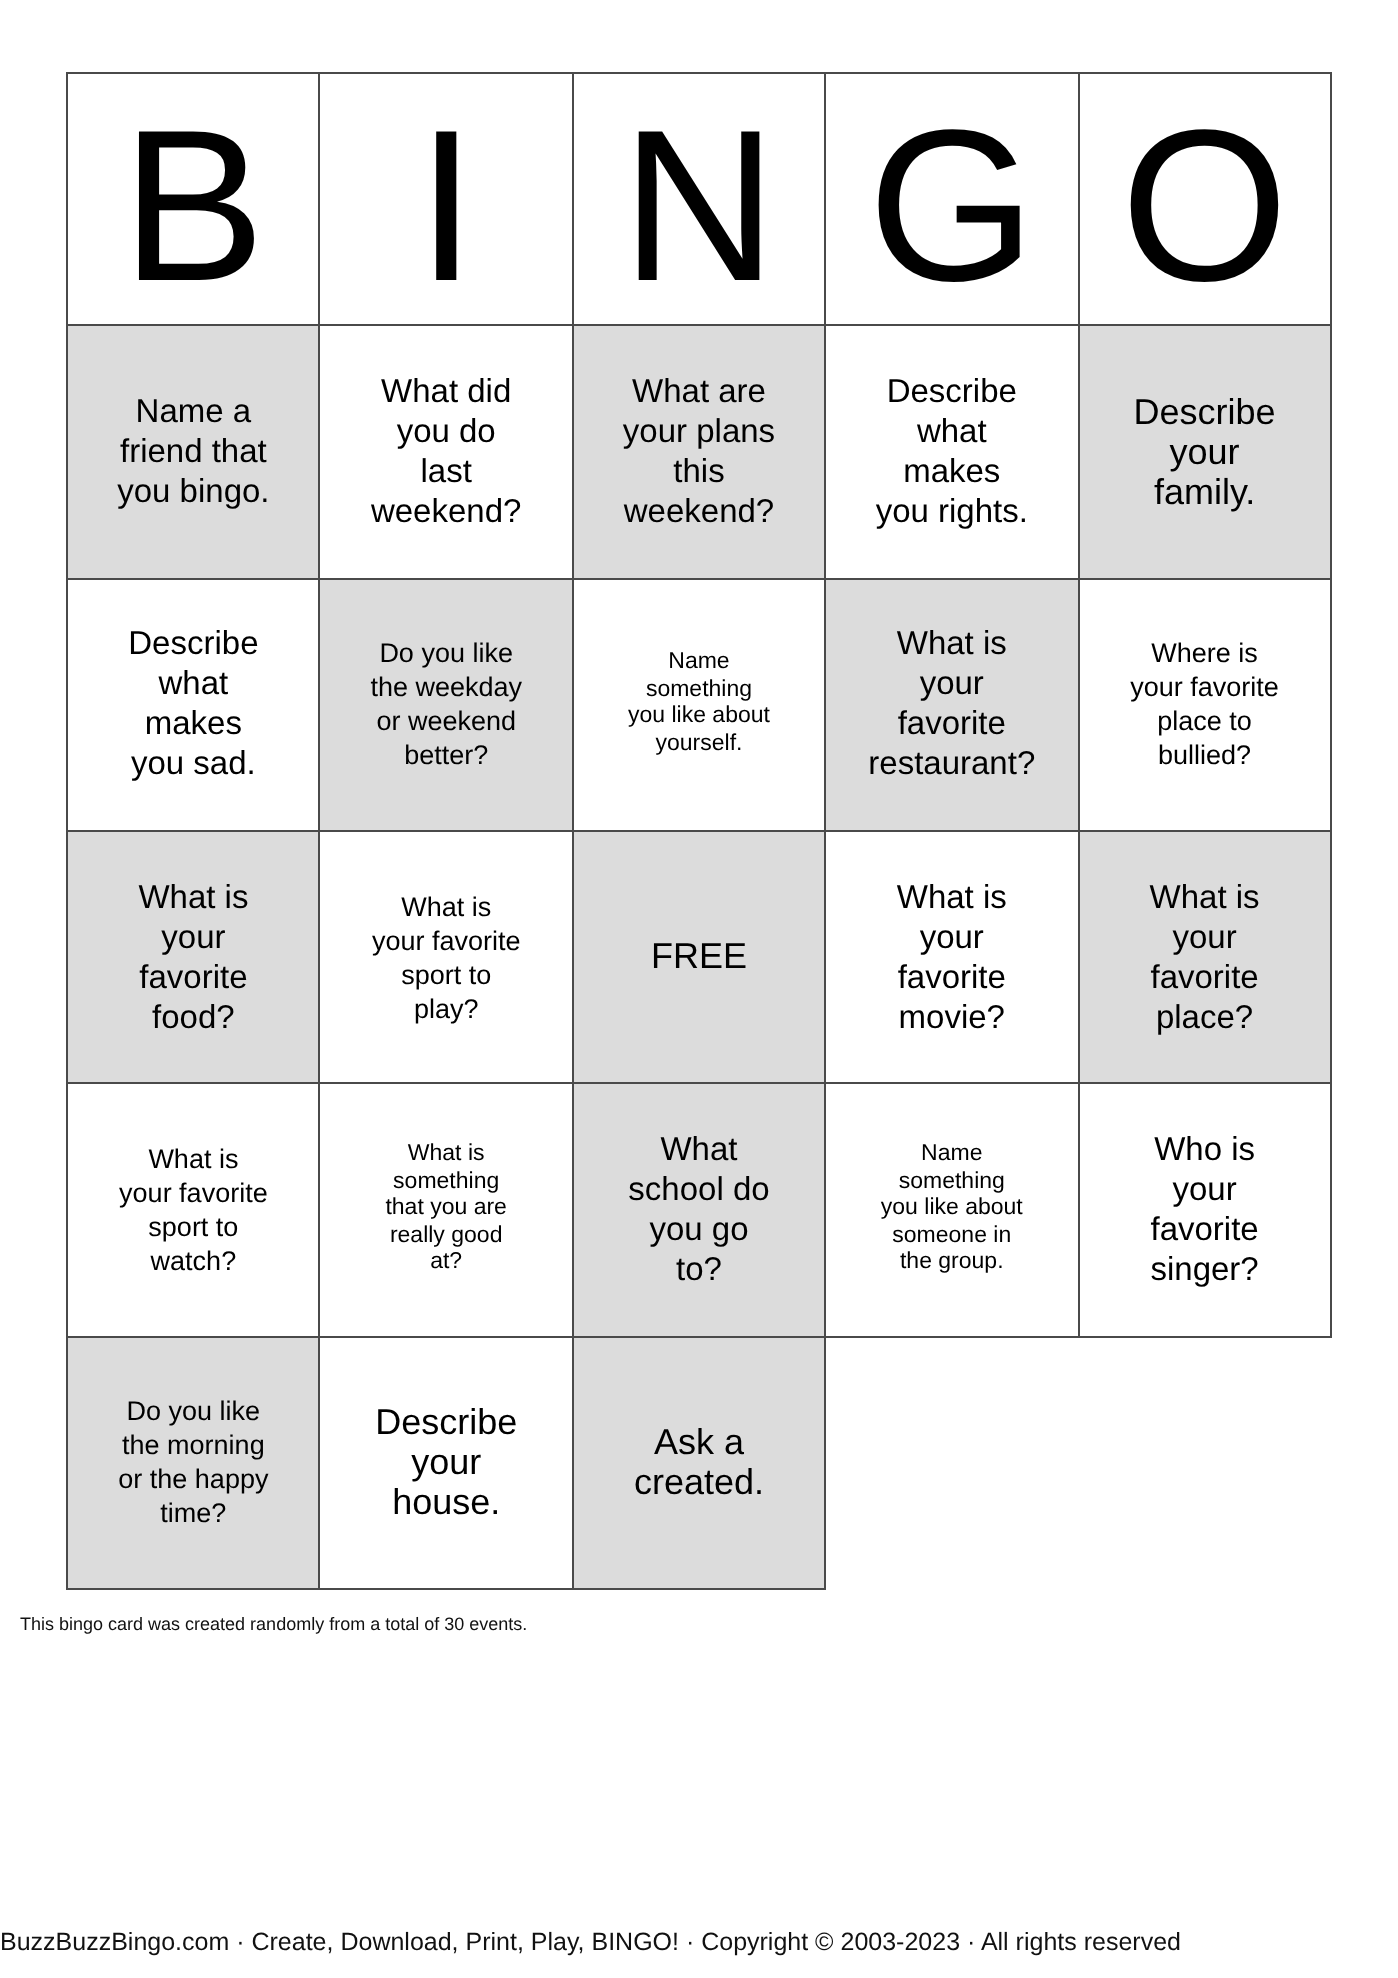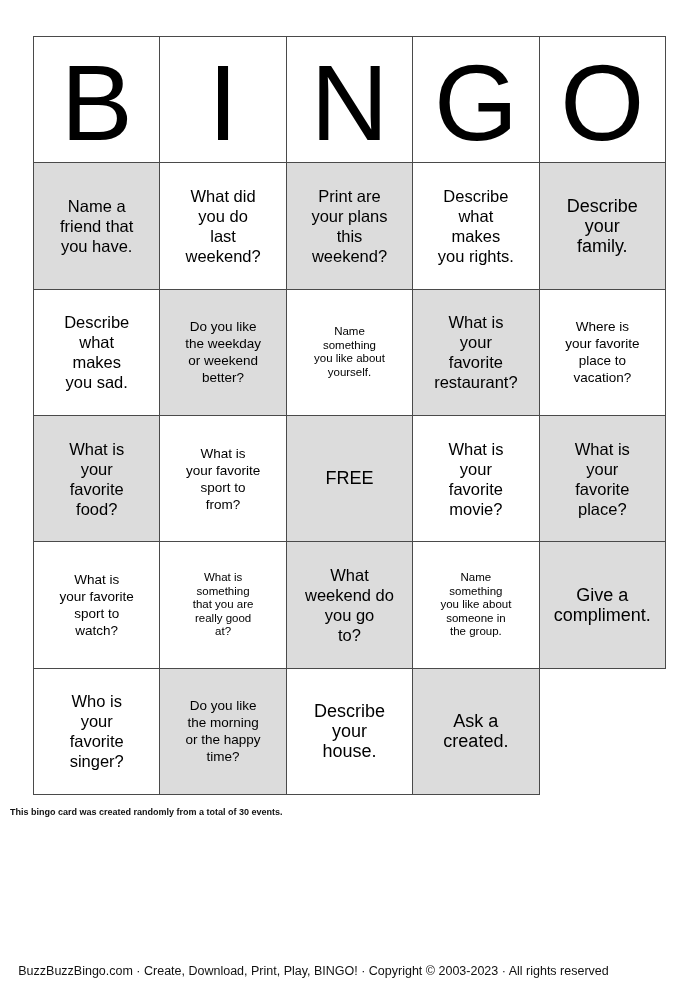--- a/index.html
+++ b/index.html
@@ -25,50 +25,50 @@
       overflow: hidden;
     }
     .cell span { display: block; }
     .cell.shaded { background: #dcdcdc; }
     .letter { font-size: 108px; line-height: 1; padding: 0; padding-top: 6px; }
     .sz-l { font-size: 18px; line-height: 20px; }
     .sz-m { font-size: 16.5px; line-height: 20px; }
     .sz-s { font-size: 13.5px; line-height: 17px; }
     .sz-xs { font-size: 11.5px; line-height: 13.5px; }
     .sz-free { font-size: 18px; text-align: right; }
-    .note { position: absolute; left: 10px; top: 807px; font-size: 9px; color: #111; font-weight: bold; }
-    .footer { position: absolute; left: 0; width: 627px; top: 964px; text-align: center; font-size: 12.5px; color: #111; }
+    .note { position: absolute; left: 10px; top: 807px; font-size: 9px; color: #111; }
+    .footer { position: absolute; left: 0; width: 627px; top: 964px; font-size: 12.5px; color: #111; }
   </style>
 </head>
 <body>
 
 <div class="card">
   <div class="cell letter">B</div>
   <div class="cell letter">I</div>
   <div class="cell letter">N</div>
   <div class="cell letter">G</div>
   <div class="cell letter">O</div>
 <div class="cell sz-m shaded">
       <div>
         <span>Name a</span>
         <span>friend that</span>
-        <span>you have.</span>
+        <span>you bingo.</span>
       </div>
     </div>
     <div class="cell sz-m">
       <div>
         <span>What did</span>
         <span>you do</span>
         <span>last</span>
         <span>weekend?</span>
       </div>
     </div>
     <div class="cell sz-m shaded">
       <div>
-        <span>Print are</span>
+        <span>What are</span>
         <span>your plans</span>
         <span>this</span>
         <span>weekend?</span>
       </div>
     </div>
     <div class="cell sz-m">
       <div>
         <span>Describe</span>
         <span>what</span>
         <span>makes</span>
@@ -112,37 +112,37 @@
         <span>your</span>
         <span>favorite</span>
         <span>restaurant?</span>
       </div>
     </div>
     <div class="cell sz-s">
       <div>
         <span>Where is</span>
         <span>your favorite</span>
         <span>place to</span>
-        <span>vacation?</span>
+        <span>bullied?</span>
       </div>
     </div>
     <div class="cell sz-m shaded">
       <div>
         <span>What is</span>
         <span>your</span>
         <span>favorite</span>
         <span>food?</span>
       </div>
     </div>
     <div class="cell sz-s">
       <div>
         <span>What is</span>
         <span>your favorite</span>
         <span>sport to</span>
-        <span>from?</span>
+        <span>play?</span>
       </div>
     </div>
     <div class="cell sz-free shaded">
       <div>
         <span>FREE</span>
       </div>
     </div>
     <div class="cell sz-m">
       <div>
         <span>What is</span>
@@ -172,38 +172,32 @@
         <span>What is</span>
         <span>something</span>
         <span>that you are</span>
         <span>really good</span>
         <span>at?</span>
       </div>
     </div>
     <div class="cell sz-m shaded">
       <div>
         <span>What</span>
-        <span>weekend do</span>
+        <span>school do</span>
         <span>you go</span>
         <span>to?</span>
       </div>
     </div>
     <div class="cell sz-xs">
       <div>
         <span>Name</span>
         <span>something</span>
         <span>you like about</span>
         <span>someone in</span>
         <span>the group.</span>
-      </div>
-    </div>
-    <div class="cell sz-l shaded">
-      <div>
-        <span>Give a</span>
-        <span>compliment.</span>
       </div>
     </div>
     <div class="cell sz-m">
       <div>
         <span>Who is</span>
         <span>your</span>
         <span>favorite</span>
         <span>singer?</span>
       </div>
     </div>

